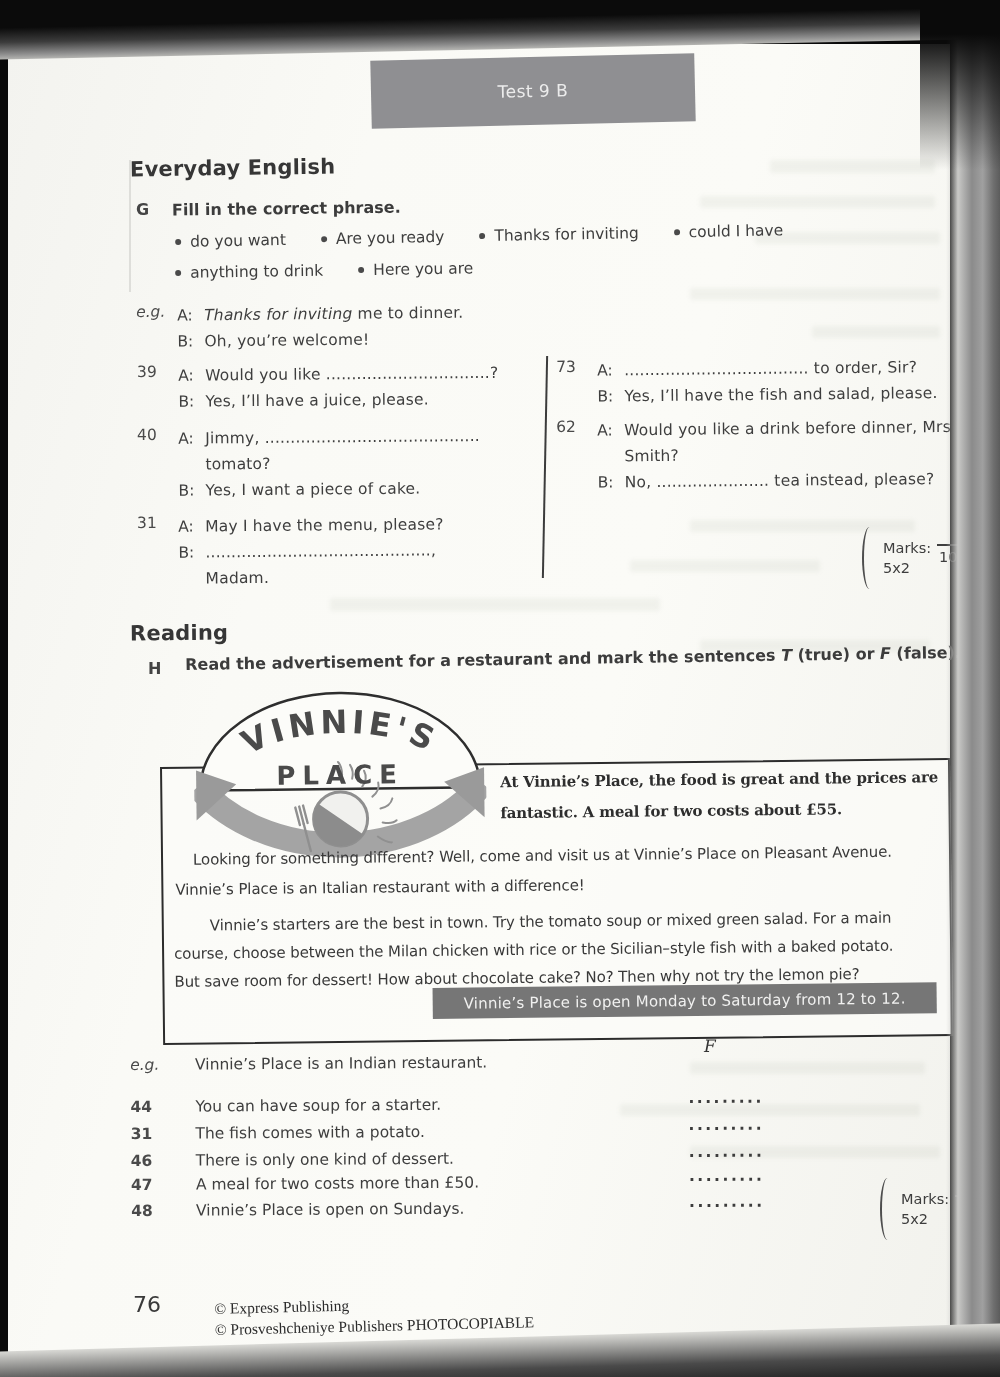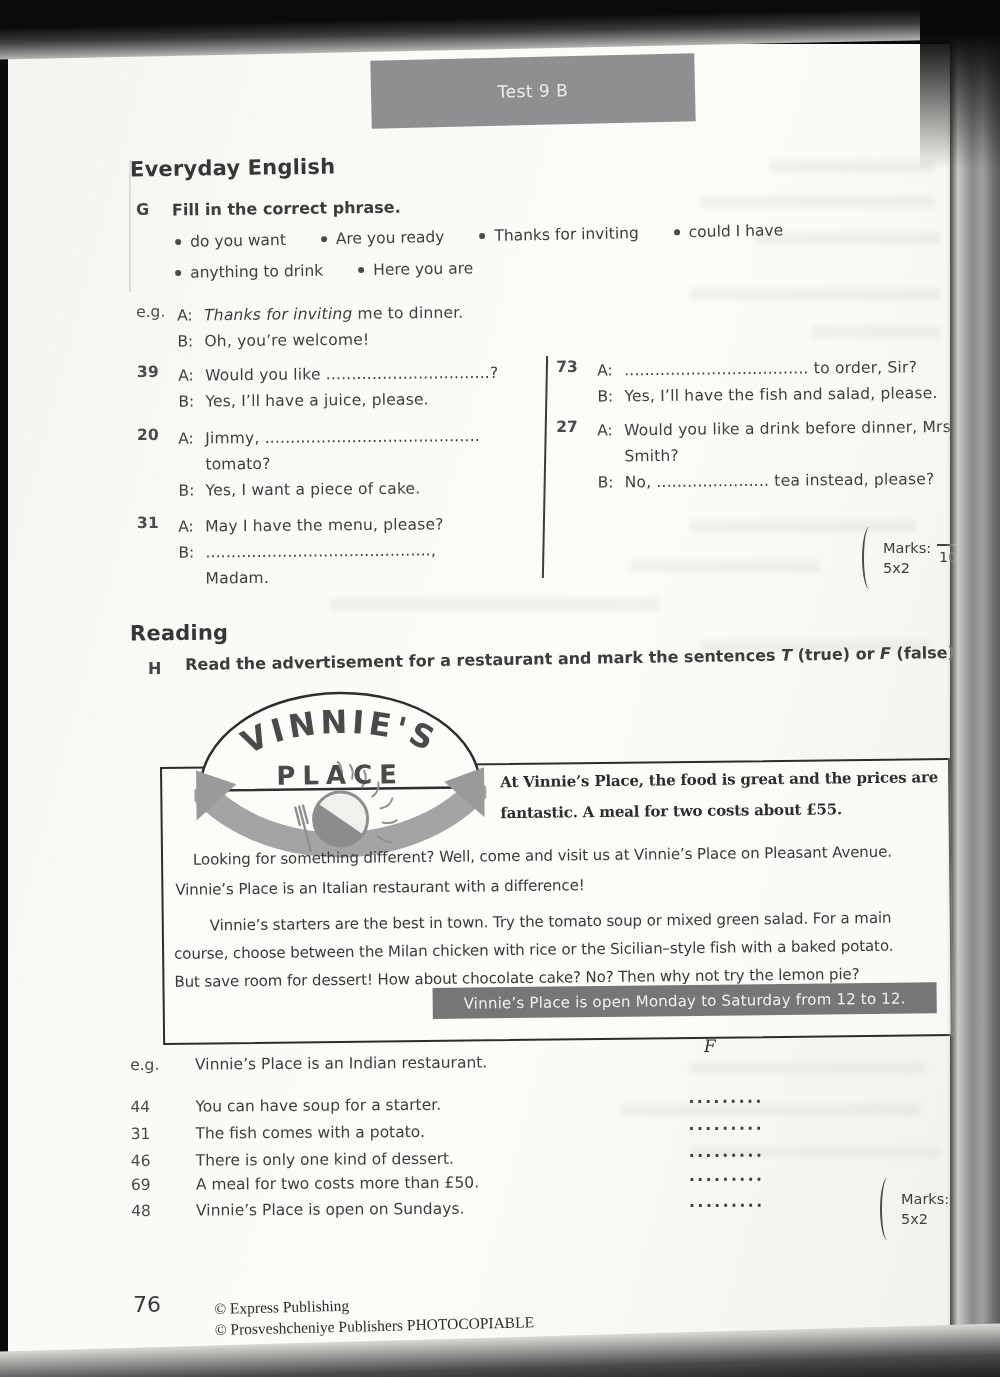--- a/index.html
+++ b/index.html
@@ -30,23 +30,23 @@
   
   .banner-test{display:flex;align-items:center;justify-content:center;
         background:#8f8f92;color:#ececec;font-size:17px;letter-spacing:.5px;}
   .h-section{font-size:21px;font-weight:bold;color:#363636;letter-spacing:.2px;}
   .letter{font-weight:bold;font-size:16px;color:#444;}
   .instr{font-weight:bold;font-size:16px;color:#3c3c3c;}
   .opts{white-space:nowrap;font-size:15.5px;color:#3e3e3e;}
   .opt{margin-right:30px;}
   .dot{display:inline-block;width:6px;height:6px;border-radius:50%;background:#4a4a4a;
        margin-right:9px;position:relative;top:-2px;}
-  .egl{font-size:15.5px;color:#3c3c3c;}
+  .egl{font-style:italic;font-size:15.5px;color:#3c3c3c;}
   .dlg{display:flex;white-space:nowrap;}
-  .num{width:41px;font-weight:bold;font-size:15.5px;color:#4a4a4a;flex:none;}
+  .num{width:41px;font-weight:normal;font-size:15.5px;color:#4a4a4a;flex:none;}
   .dline{line-height:26px;font-size:15.5px;}
   .sp{display:inline-block;width:27px;}
   .tx{letter-spacing:.2px;}
   .it{font-style:italic;}
 
   
   .marks{display:flex;align-items:center;}
   .paren{width:13px;height:62px;border-left:2.5px solid #4e4e4e;border-radius:50%/50%;flex:none;}
   .paren.r{transform:scaleX(-1);}
   .marks-body{display:flex;margin:0 6px;font-size:14.5px;color:#3d3d3d;justify-content:space-between;}
@@ -60,21 +60,21 @@
          background:rgba(252,252,249,.65);}
   .ad-serif{font-family:"DejaVu Serif",serif;font-weight:600;font-size:15px;color:#2e2e2e;
             white-space:nowrap;letter-spacing:-.2px;}
   .ad-line{white-space:nowrap;font-size:15px;color:#393939;letter-spacing:-.1px;}
   .ad-banner{position:absolute;left:268px;top:222px;width:504px;height:31px;background:#767676;
              color:#f1f1f0;font-size:15px;display:flex;align-items:center;justify-content:center;
              letter-spacing:.2px;white-space:nowrap;}
 
   
   .rrow{position:absolute;white-space:nowrap;font-size:15.5px;}
-  .rnum{display:inline-block;width:60px;font-weight:normal;color:#4a4a4a;}
+  .rnum{display:inline-block;width:60px;font-weight:bold;color:#4a4a4a;}
   .rdots{position:absolute;left:558px;top:-5px;font-weight:bold;letter-spacing:2.5px;color:#3c3c3c;}
   .ansF{font-family:"DejaVu Serif",serif;font-style:italic;font-size:17px;color:#333;}
 
   .footer-serif{font-family:"Liberation Serif","DejaVu Serif",serif;font-size:15.5px;color:#2c2c2c;line-height:21px;}
   .pageno{font-size:22px;color:#3a3a3a;}
 </style>
 </head>
 <body>
 
 <div class="canvas">
@@ -129,21 +129,21 @@
 
   <div class="abs dlg" style="left:137px;top:363px;transform:rotate(-0.5deg);transform-origin:left top;">
     <span class="num">39</span>
     <div>
       <div class="dline"><span class="sp">A:</span><span class="tx">Would you like ................................?</span></div>
       <div class="dline"><span class="sp">B:</span><span class="tx">Yes, I’ll have a juice, please.</span></div>
     </div>
   </div>
 
   <div class="abs dlg" style="left:137px;top:426px;transform:rotate(-0.5deg);transform-origin:left top;">
-    <span class="num">20</span>
+    <span class="num">40</span>
     <div>
       <div class="dline"><span class="sp">A:</span><span class="tx">Jimmy, ..........................................</span></div>
       <div class="dline"><span class="sp"></span><span class="tx">tomato?</span></div>
       <div class="dline"><span class="sp">B:</span><span class="tx">Yes, I want a piece of cake.</span></div>
     </div>
   </div>
 
   <div class="abs dlg" style="left:137px;top:514px;transform:rotate(-0.5deg);transform-origin:left top;">
     <span class="num">31</span>
     <div>
@@ -157,21 +157,21 @@
 
   <div class="abs dlg" style="left:556px;top:358px;transform:rotate(-0.6deg);transform-origin:left top;">
     <span class="num">73</span>
     <div>
       <div class="dline"><span class="sp">A:</span><span class="tx">.................................... to order, Sir?</span></div>
       <div class="dline"><span class="sp">B:</span><span class="tx">Yes, I’ll have the fish and salad, please.</span></div>
     </div>
   </div>
 
   <div class="abs dlg" style="left:556px;top:418px;transform:rotate(-0.6deg);transform-origin:left top;">
-    <span class="num">27</span>
+    <span class="num">62</span>
     <div>
       <div class="dline"><span class="sp">A:</span><span class="tx">Would you like a drink before dinner, Mrs</span></div>
       <div class="dline"><span class="sp"></span><span class="tx">Smith?</span></div>
       <div class="dline"><span class="sp">B:</span><span class="tx">No, ...................... tea instead, please?</span></div>
     </div>
   </div>
 
   <div class="abs marks" style="left:862px;top:527px;">
     <span class="paren"></span>
     <div class="marks-body">
@@ -256,21 +256,21 @@
       <span class="rnum">31</span>
       <span>The fish comes with a potato.</span>
       <span class="rdots">.........</span>
     </div>
     <div class="rrow" style="left:0;top:104px;">
       <span class="rnum">46</span>
       <span>There is only one kind of dessert.</span>
       <span class="rdots">.........</span>
     </div>
     <div class="rrow" style="left:0;top:128px;">
-      <span class="rnum">69</span>
+      <span class="rnum">47</span>
       <span>A meal for two costs more than £50.</span>
       <span class="rdots">.........</span>
     </div>
     <div class="rrow" style="left:0;top:154px;">
       <span class="rnum">48</span>
       <span>Vinnie’s Place is open on Sundays.</span>
       <span class="rdots">.........</span>
     </div>
   </div>
 

